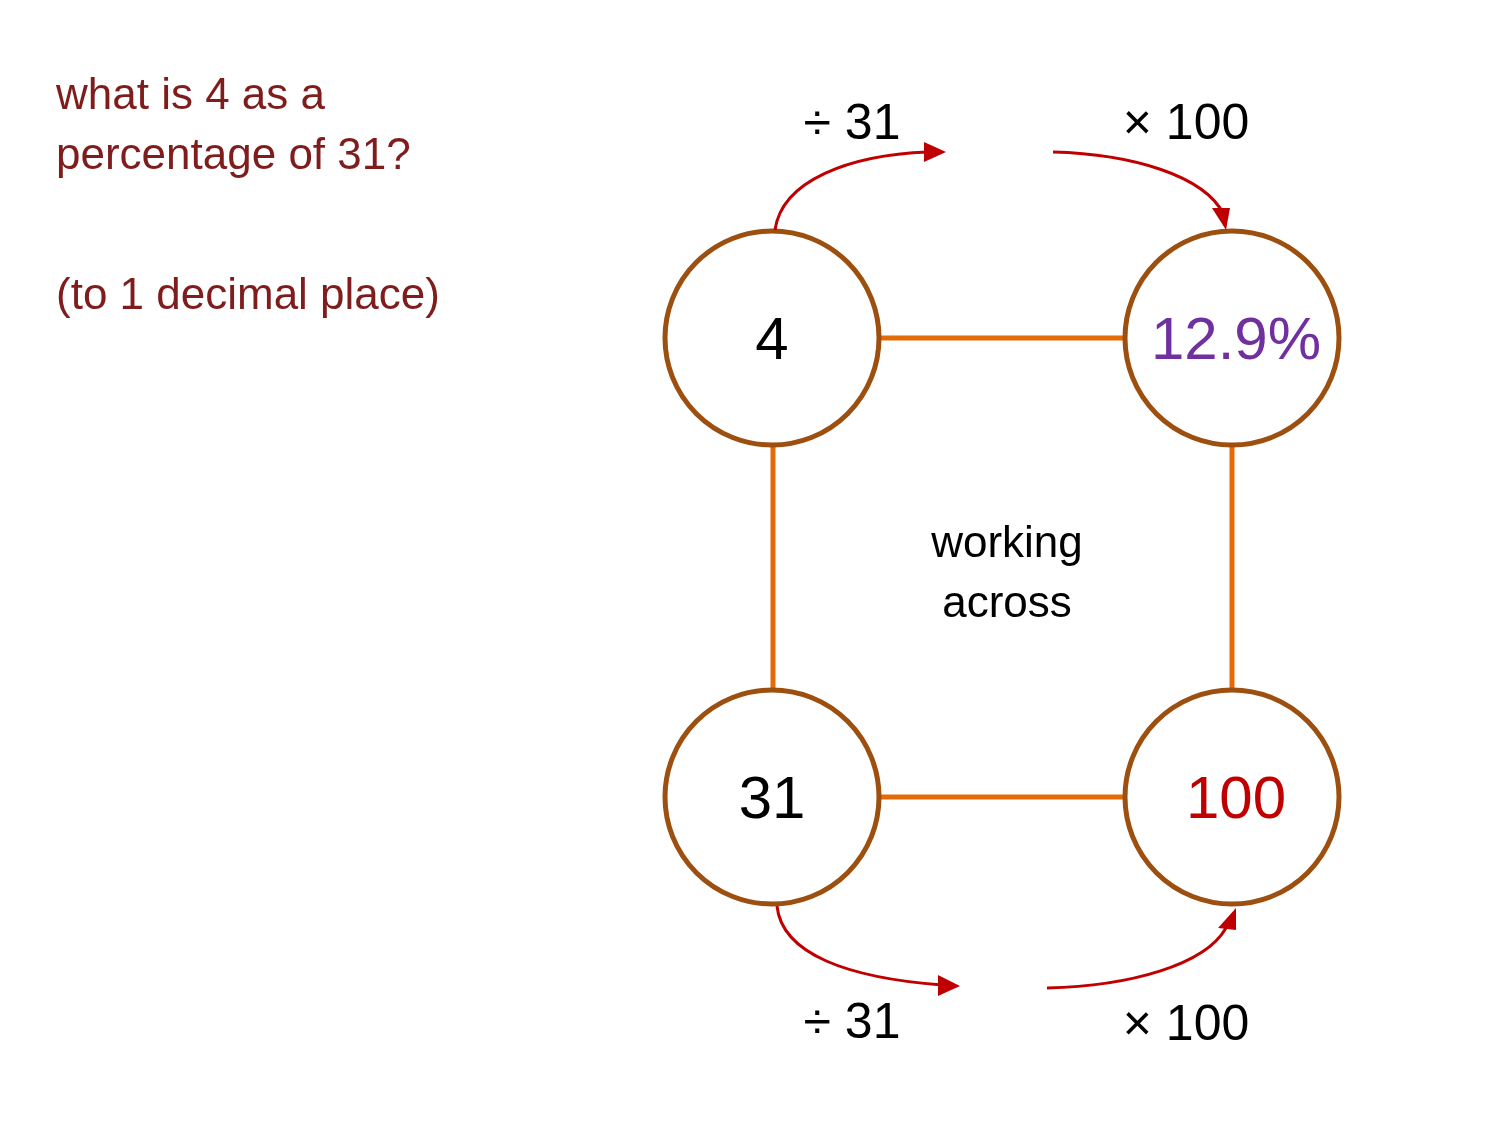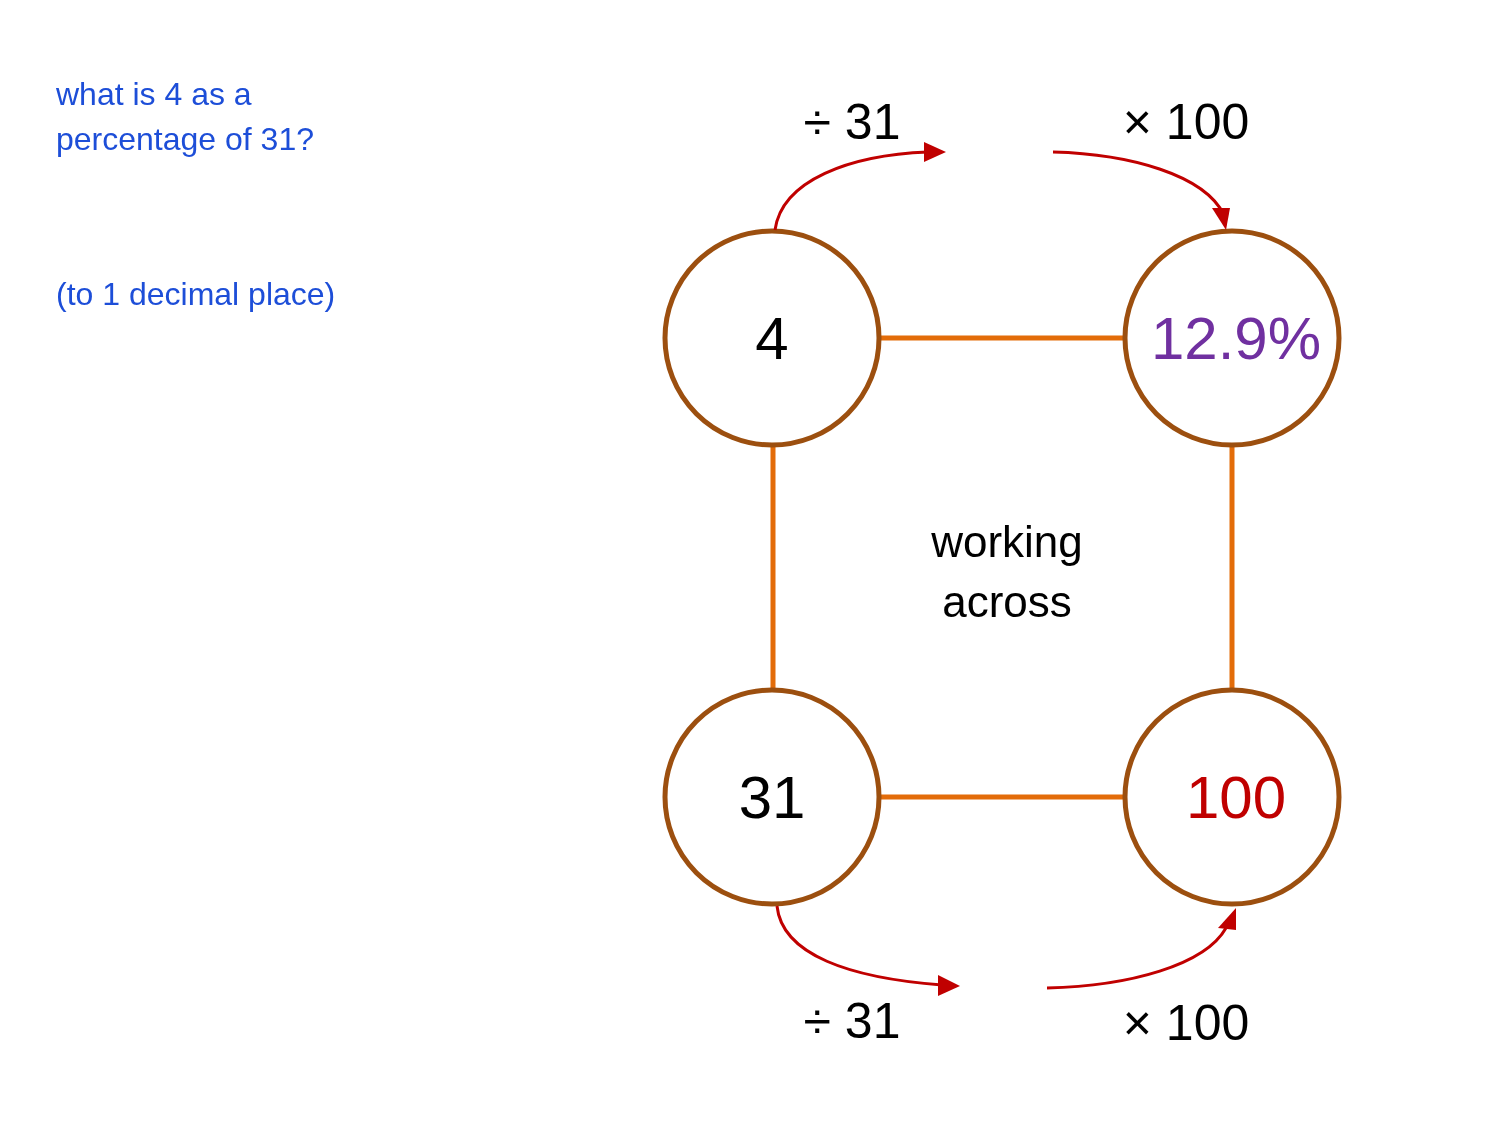--- a/index.html
+++ b/index.html
@@ -1,26 +1,26 @@
 <!DOCTYPE html>
 <html><head>
 <meta charset="utf-8">
 <style>
   html, body { margin:0; padding:0; background:#ffffff; }
   body { width:1500px; height:1125px; position:relative; overflow:hidden;
          font-family:"Liberation Sans", sans-serif; }
-  .q { position:absolute; left:56px; font-size:32px; color:#1d4ed8; line-height:60px; }
+  .q { position:absolute; left:56px; font-size:44px; color:#7f1d1d; line-height:60px; }
   svg { position:absolute; left:0; top:0; }
   svg text { font-family:"Liberation Sans", sans-serif; }
 </style>
 </head>
 <body>
 
 <div class="q" style="top:64px;">what is 4 as a</div>
-<div class="q" style="top:109px;text-align:center;">percentage of 31?</div>
+<div class="q" style="top:124px;text-align:center;">percentage of 31?</div>
 <div class="q" style="top:244px;margin-top:20px;">(to 1 decimal place)</div>
 
 <svg width="1500" height="1125" viewBox="0 0 1500 1125">
   <defs>
     <marker id="ah" markerWidth="10" markerHeight="10" refX="8" refY="5" orient="auto" markerUnits="userSpaceOnUse">
       <path d="M0,0 L22,5 L0,10 z" transform="scale(1)" fill="#C00000"></path>
     </marker>
   </defs>
 
   <g stroke="#E36C09" stroke-width="5">

